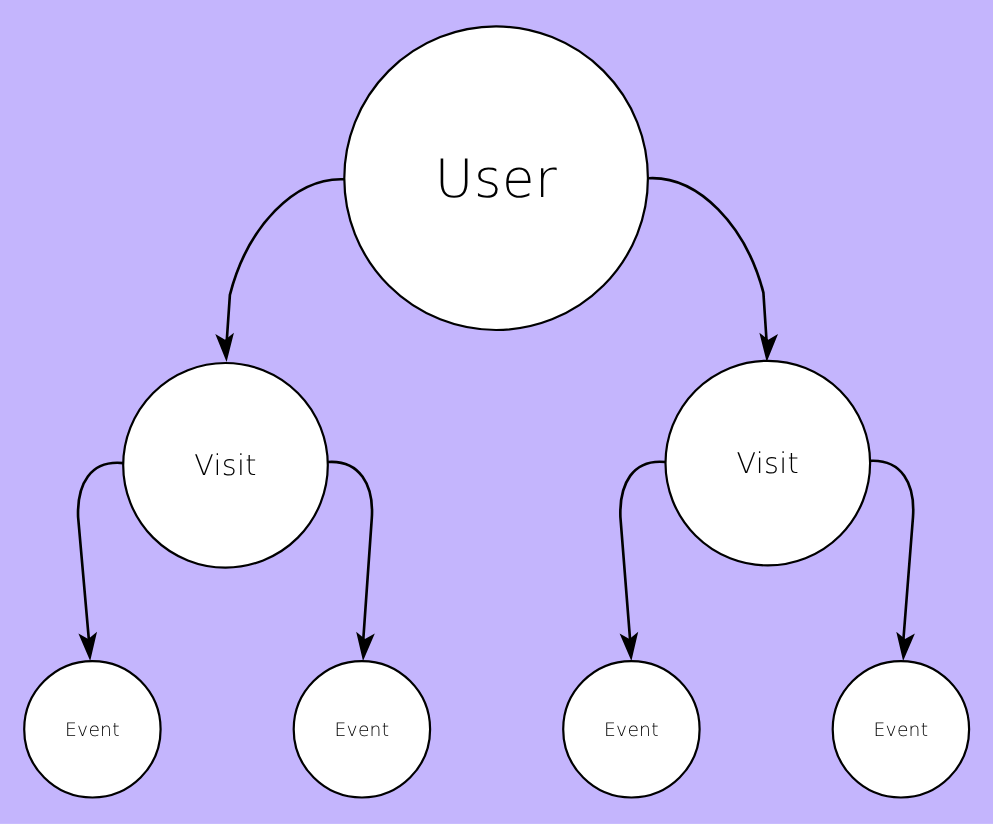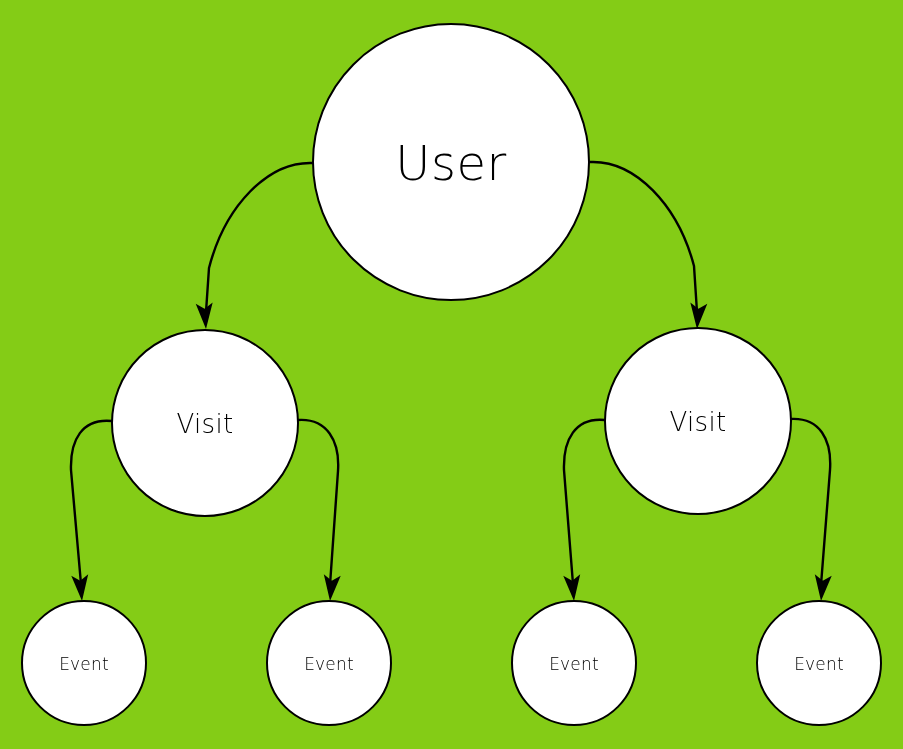--- a/index.html
+++ b/index.html
@@ -7,21 +7,21 @@
     padding: 0;
     background: #ffffff;
   }
   body {
     font-family: "DejaVu Sans", sans-serif;
   }
   #diagram-root {
     position: relative;
     width: 903px;
     height: 749px;
-    background: #84cc16;
+    background: #c4b5fd;
     overflow: hidden;
   }
   #diagram-svg {
     display: block;
     width: 903px;
     height: 749px;
   }
   .node-circle {
     fill: #ffffff;
     stroke: #000000;

